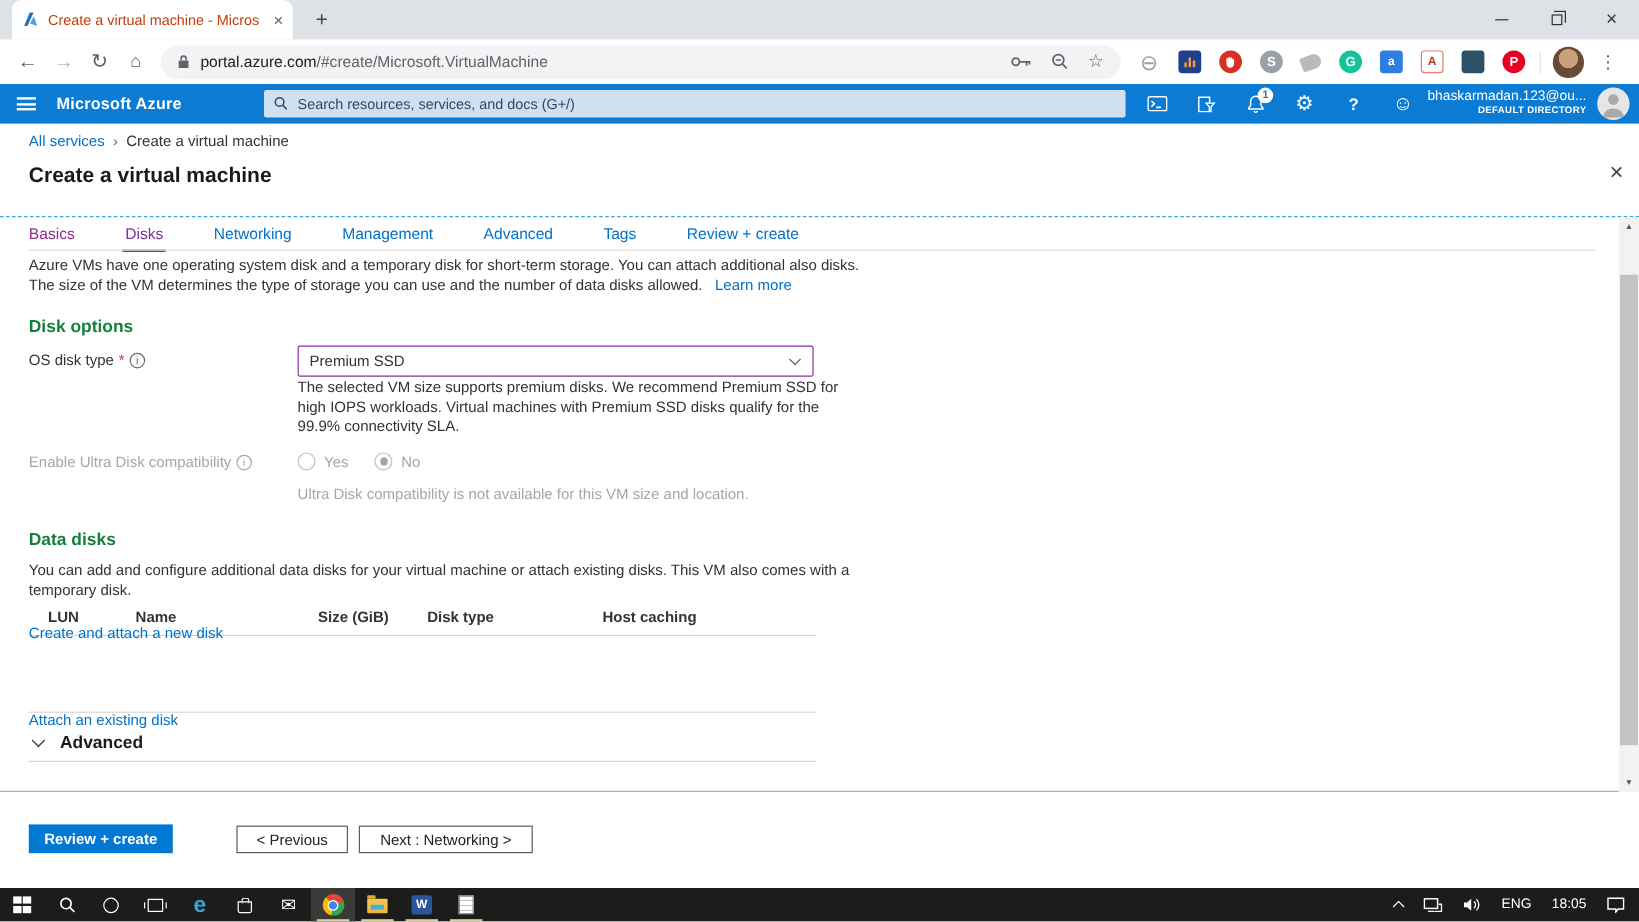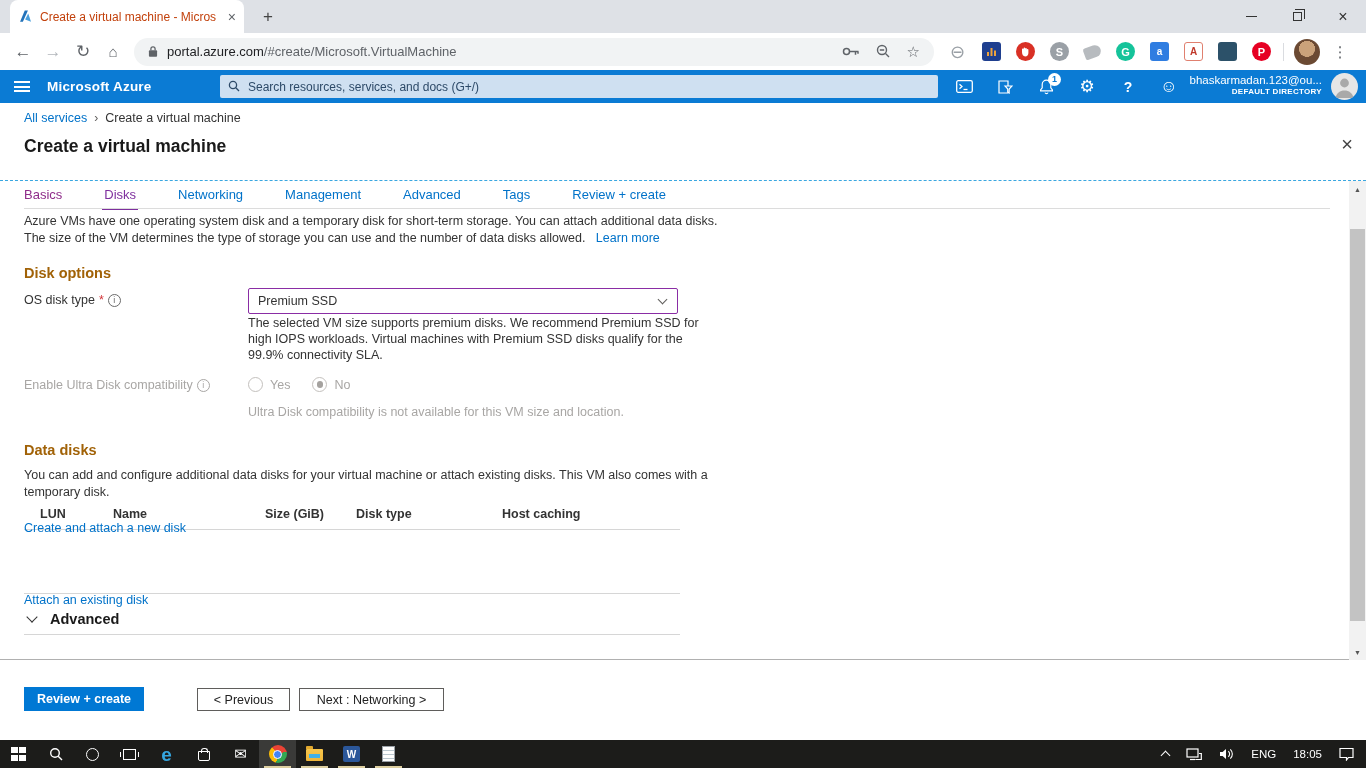--- a/index.html
+++ b/index.html
@@ -66,21 +66,21 @@
     border-top:1px dashed #3aa7e0; border-bottom:1px solid #b0b0b0; }
   .tabs { position:absolute; top:2px; left:24px; display:flex; gap:42px; font-size:13px; height:22px; align-items:center; }
   .tab { color:#0072c9; position:relative; }
   .tab.visited { color:#8f2d8a; }
   .tab.active { color:#7e2f9e; }
   .tab.active::after { content:""; position:absolute; left:-2px; right:-2px; top:21px; height:2.5px; background:#7e2f9e; }
   .tabs-divider { position:absolute; top:27px; left:24px; right:36px; height:1px; background:#dcdcdc; }
 
   .intro { position:absolute; top:32px; left:24px; font-size:12.5px; color:#333; line-height:16.5px; }
   .link { color:#0072c9; }
-  .sect-h { position:absolute; left:24px; font-size:14.5px; font-weight:600; color:#a16207;text-align:center; }
+  .sect-h { position:absolute; left:24px; font-size:14.5px; font-weight:600; color:#15803d;text-align:center; }
   .lbl { font-size:12.5px; color:#333; display:flex; align-items:center; gap:4px; }
   .req { color:#d13438; }
   .info-i { width:13px; height:13px; border:1px solid #6a6a6a; border-radius:50%; font-size:9px; color:#6a6a6a;
     display:inline-flex; align-items:center; justify-content:center; font-style:normal; }
   .dim-text .info-i { border-color:#a8a6a4; color:#a8a6a4; }
 
   .os-label { position:absolute; top:112px; left:24px; }
   .dropdown { position:absolute; top:107px; left:248px; width:430px; height:26px; border:1.6px solid #8a2da5; border-radius:2px;
     background:#fff; display:flex; align-items:center; padding:0 28px 0 9px; font-size:12.5px; color:#333; }
   .chev { width:7px; height:7px; border-right:1.6px solid #5f5d5b; border-bottom:1.6px solid #5f5d5b; transform:rotate(45deg); }
@@ -297,21 +297,21 @@
     <span class="tab active">Disks</span>
     <span class="tab">Networking</span>
     <span class="tab">Management</span>
     <span class="tab">Advanced</span>
     <span class="tab">Tags</span>
     <span class="tab">Review + create</span>
   </div>
   <div class="tabs-divider"></div>
 
   <div class="intro">
-    <span style="display:block">Azure VMs have one operating system disk and a temporary disk for short-term storage. You can attach additional data disks.</span>
+    <span style="display:block">Azure VMs have one operating system disk and a temporary disk for short-term storage. You can attach additional also disks.</span>
     <span style="display:block"><span>The size of the VM determines the type of storage you can use and the number of data disks allowed.</span>&nbsp;&nbsp;
       <span class="link">Learn more</span>
     </span>
   </div>
 
   <div class="sect-h" style="top:84px">Disk options</div>
 
   <div class="lbl os-label">
     <span>OS disk type</span>
     <span class="req">*</span>

